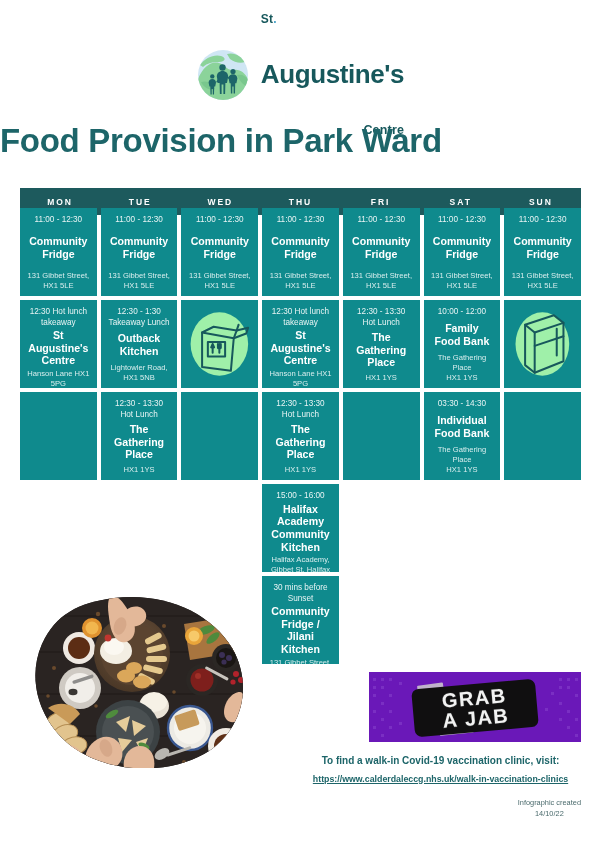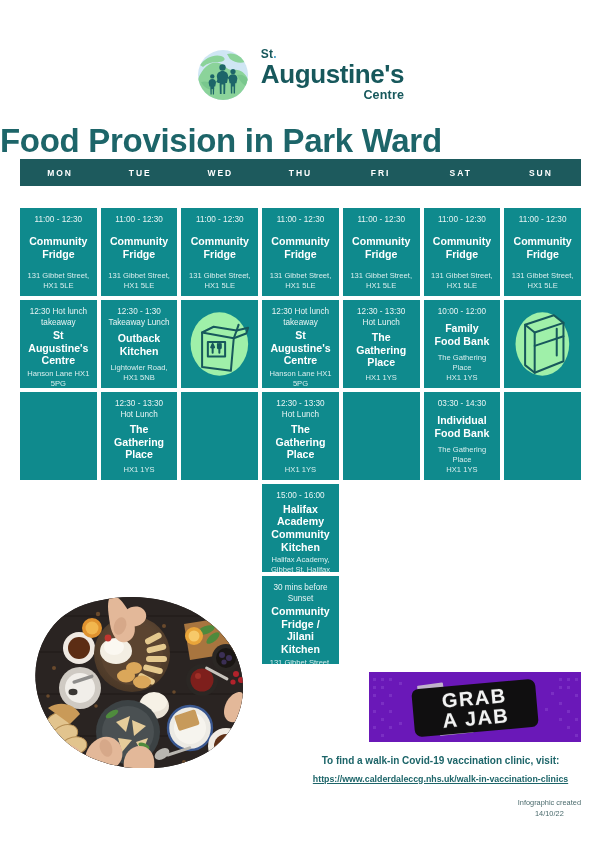--- a/index.html
+++ b/index.html
@@ -25,20 +25,21 @@
     display: flex;
     align-items: center;
     justify-content: center;
     gap: 12px;
   }
   #logo-mark { width: 52px; height: 52px; flex: none; }
   #logo-words {
     display: flex;
     flex-direction: column;
     line-height: 1;
+    gap: 35px;
   }
   #logo-line-1 {
     font-size: 12px;
     font-weight: bold;
     color: #17585c;
     letter-spacing: .2px;
     margin-bottom: 1px;
   }
   #logo-line-1 .dot { color: #4aa3c9; }
   #logo-line-2 {
@@ -64,21 +65,21 @@
     font-size: 33px;
     font-weight: bold;
     color: #1d6569;
     letter-spacing: -.3px;
   }
 
   
   #weekday-header {
     position: absolute;
     left: 20px;
-    top: 159px;
+    top: 188px;
     width: 561px;
     height: 27px;
     background: #1d5a5d;
     display: flex;
   }
   .weekday-cell {
     flex: 1 1 0;
     display: flex;
     align-items: center;
     justify-content: center;

